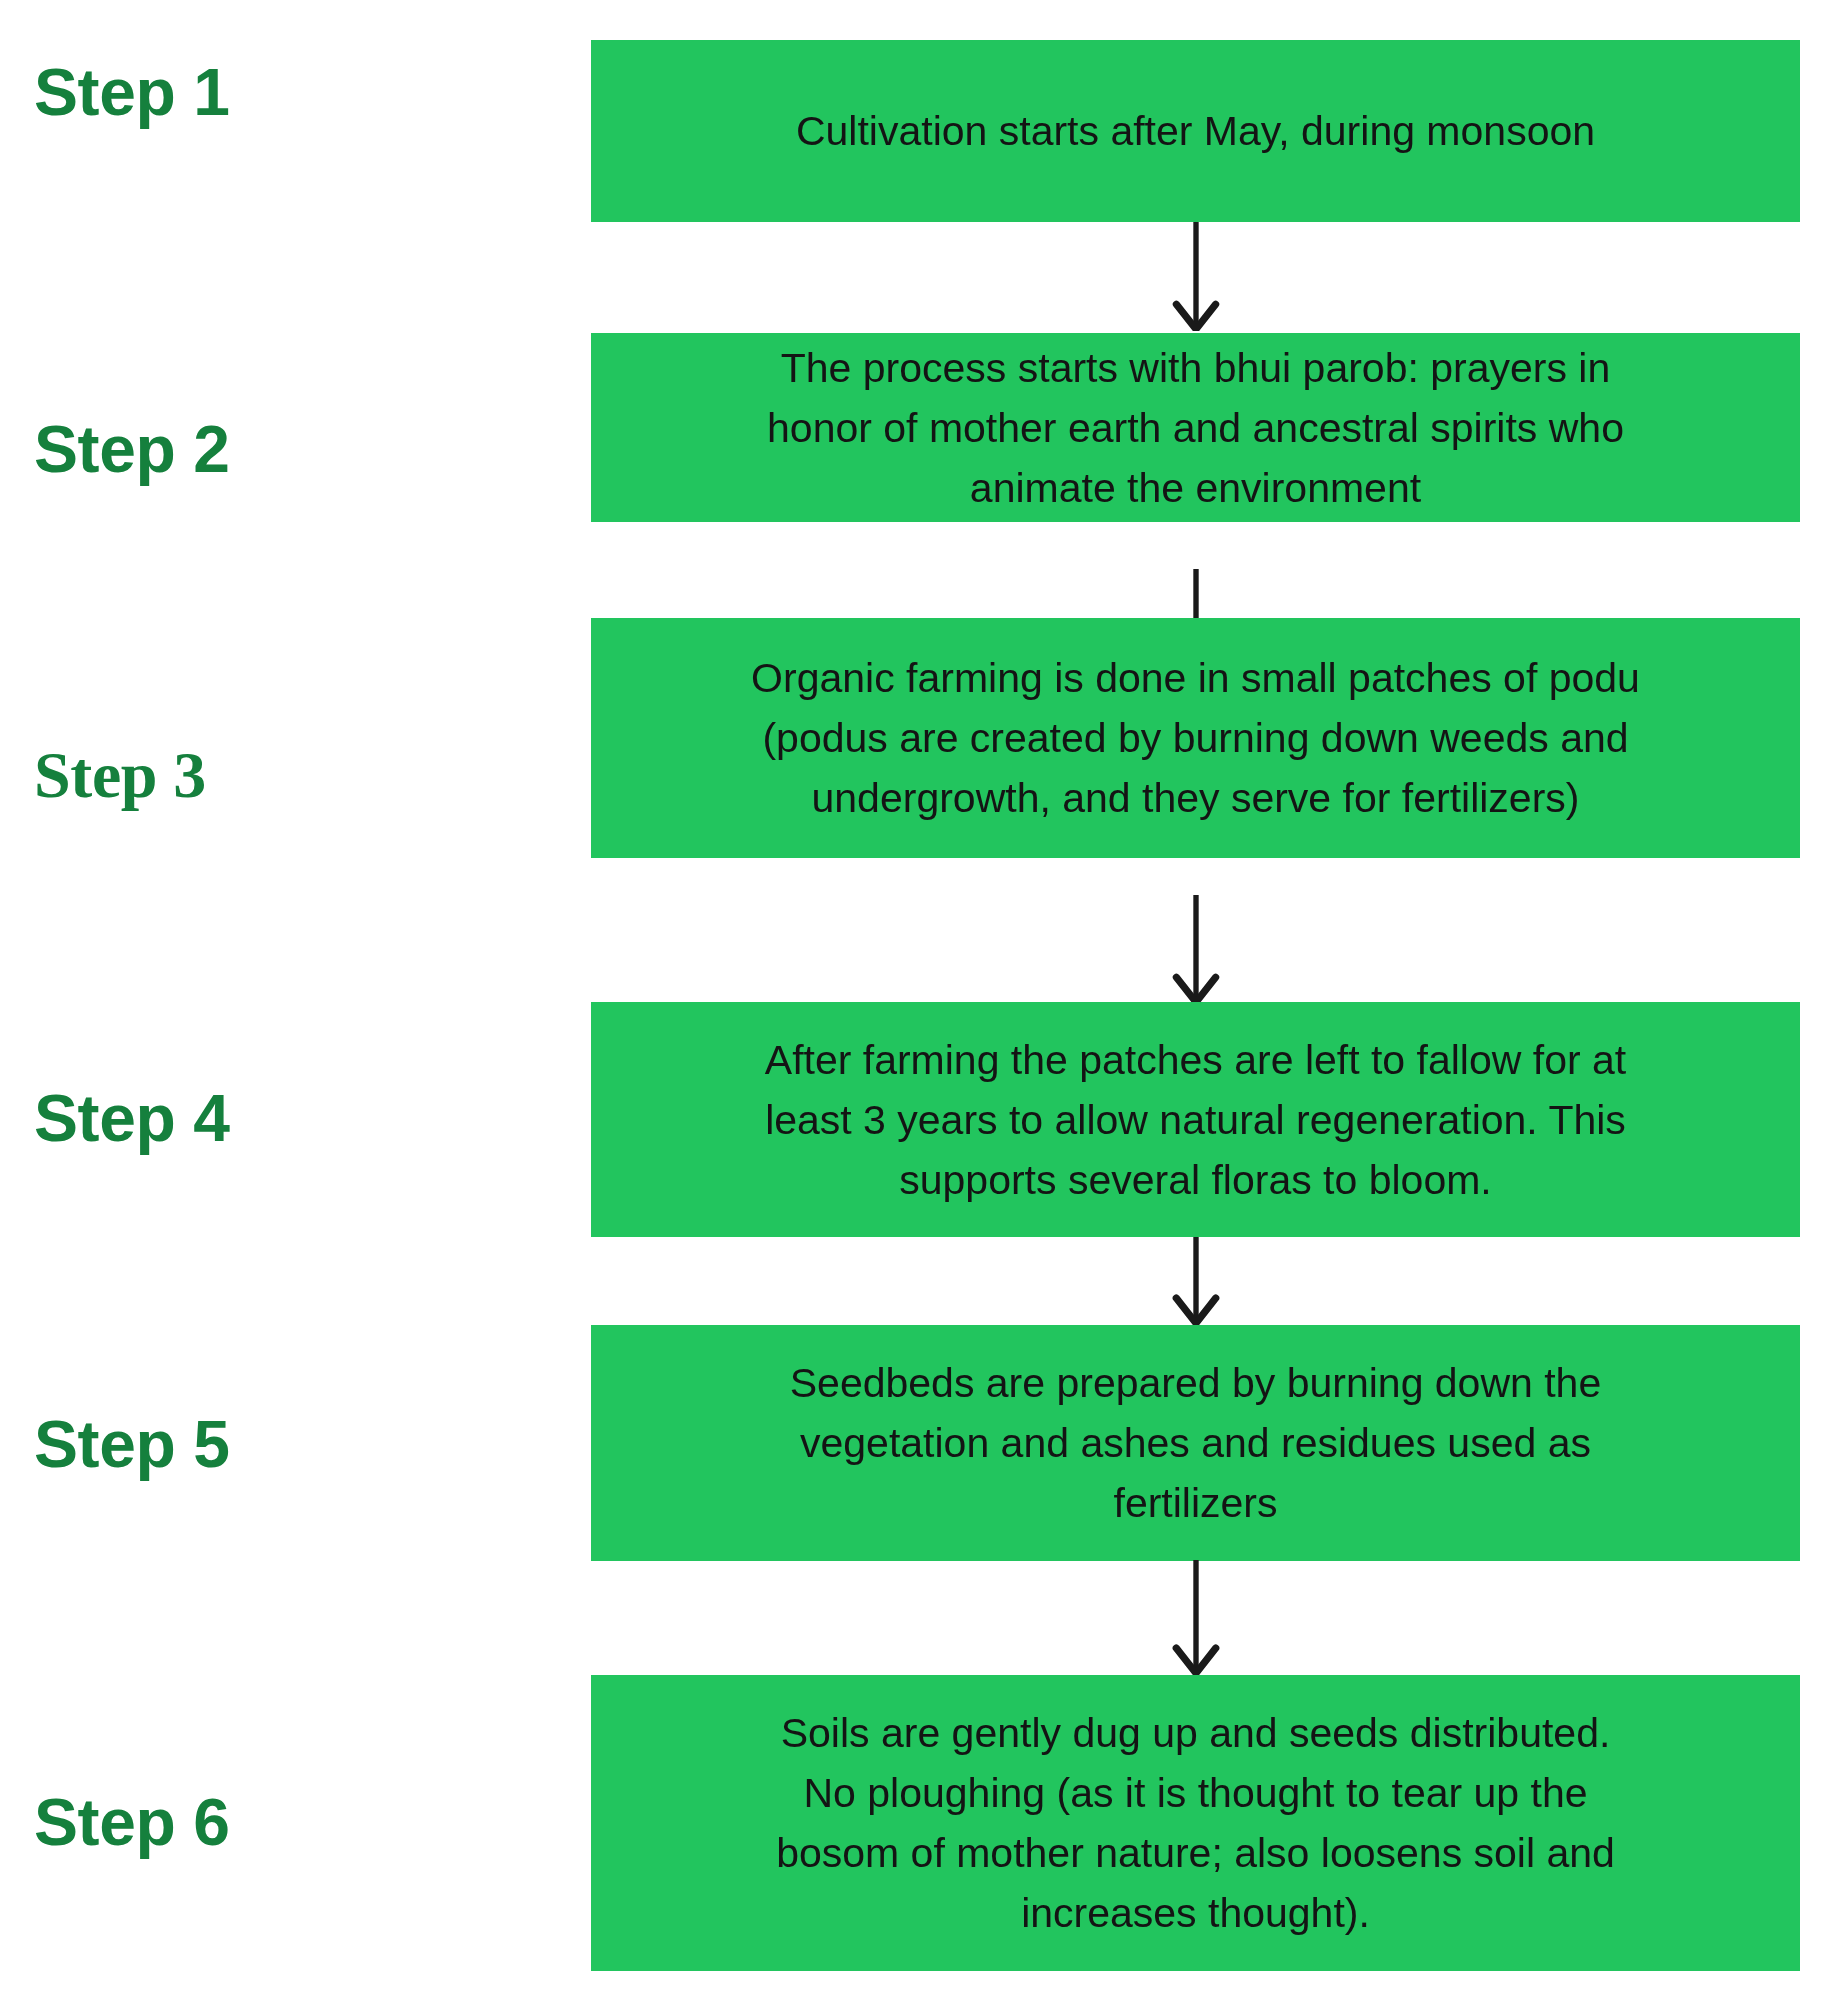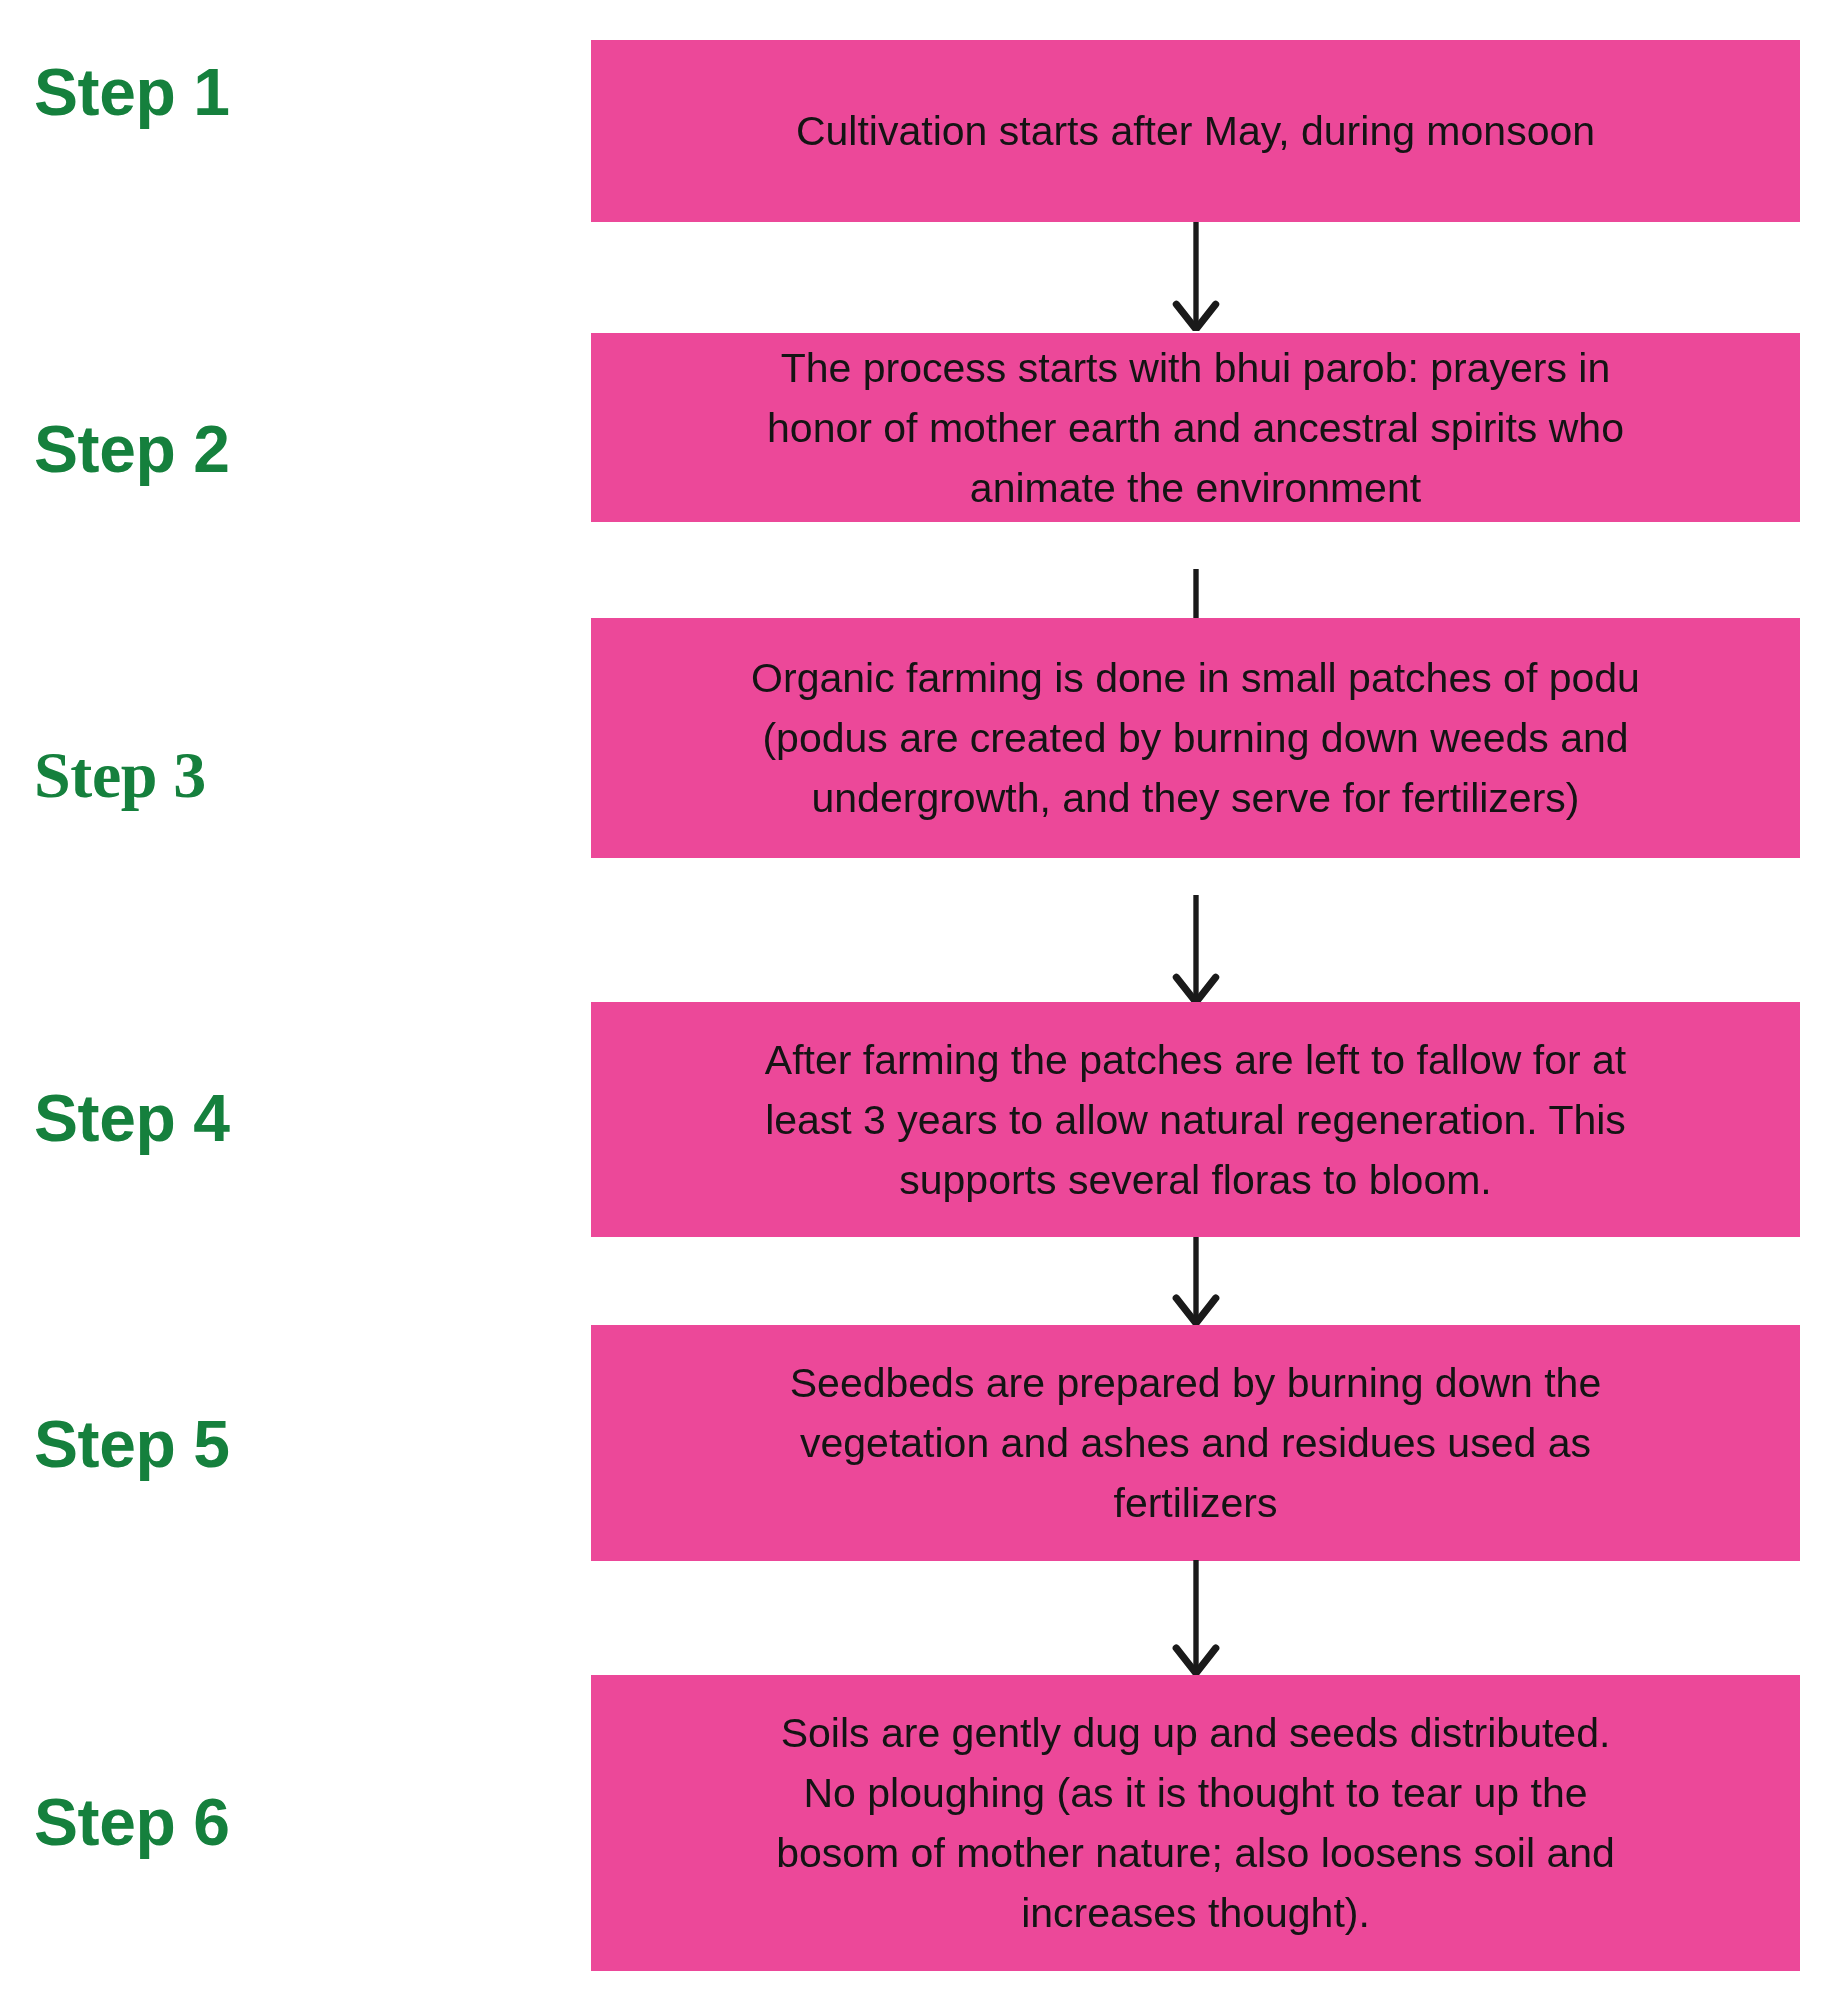--- a/index.html
+++ b/index.html
@@ -41,21 +41,21 @@
     letter-spacing: -0.4px;
     color: #15803d;
     white-space: nowrap;
   }
 
   
   .box {
     position: absolute;
     left: 591px;
     width: 1209px;
-    background: #ec4899;
+    background: #22c55e;
     box-sizing: border-box;
     display: flex;
     align-items: center;
     justify-content: center;
     padding: 0 16px;
   }
   .box-text {
     font-size: 41px;
     line-height: 60px;
     text-align: center;

